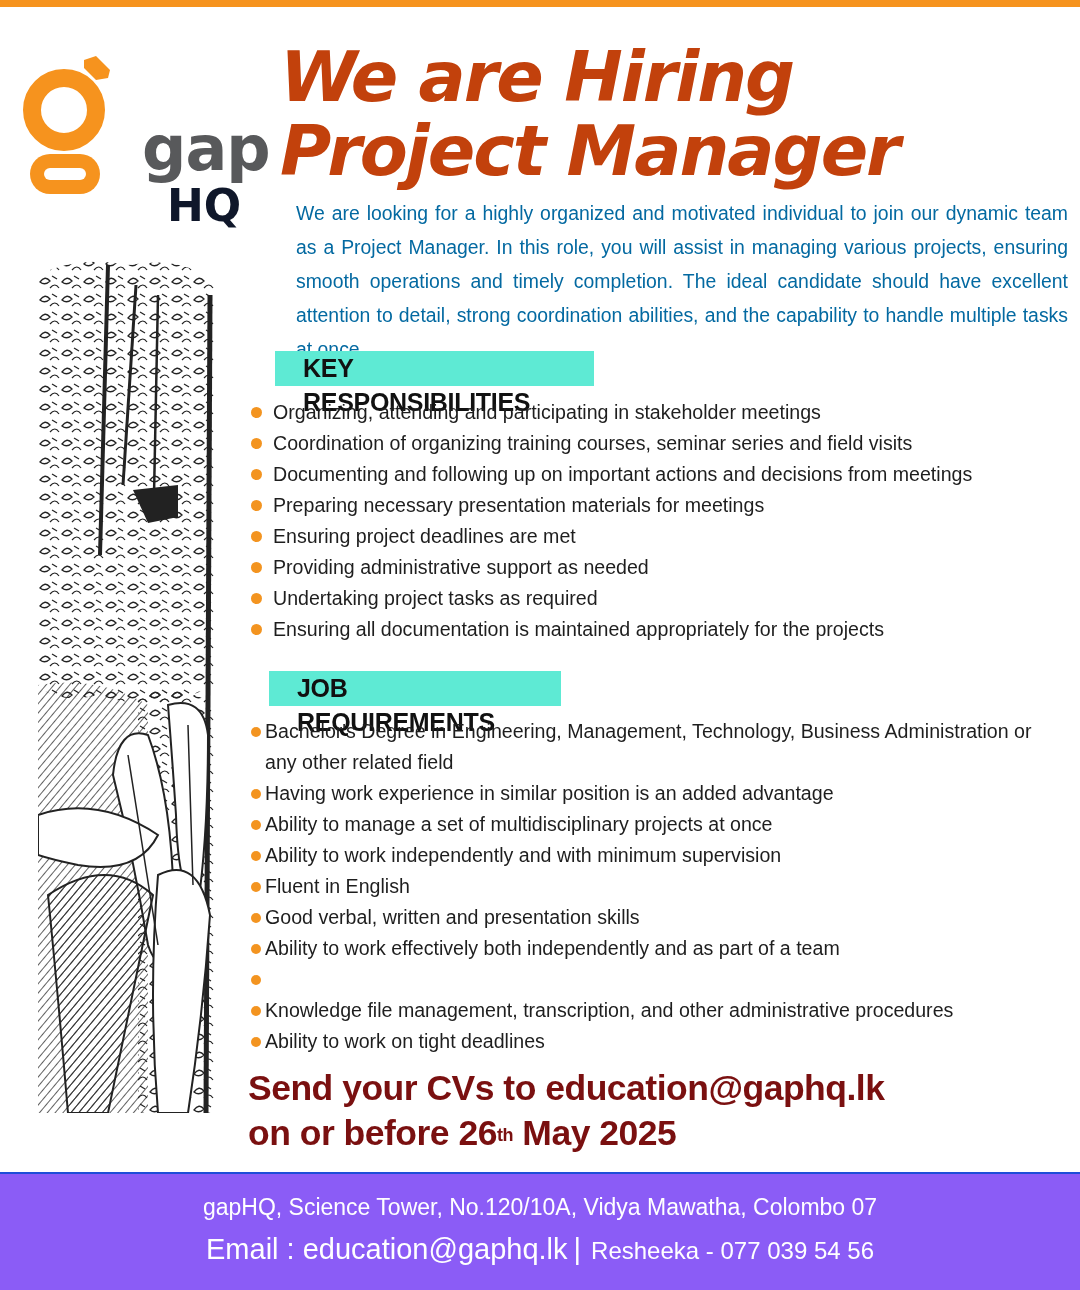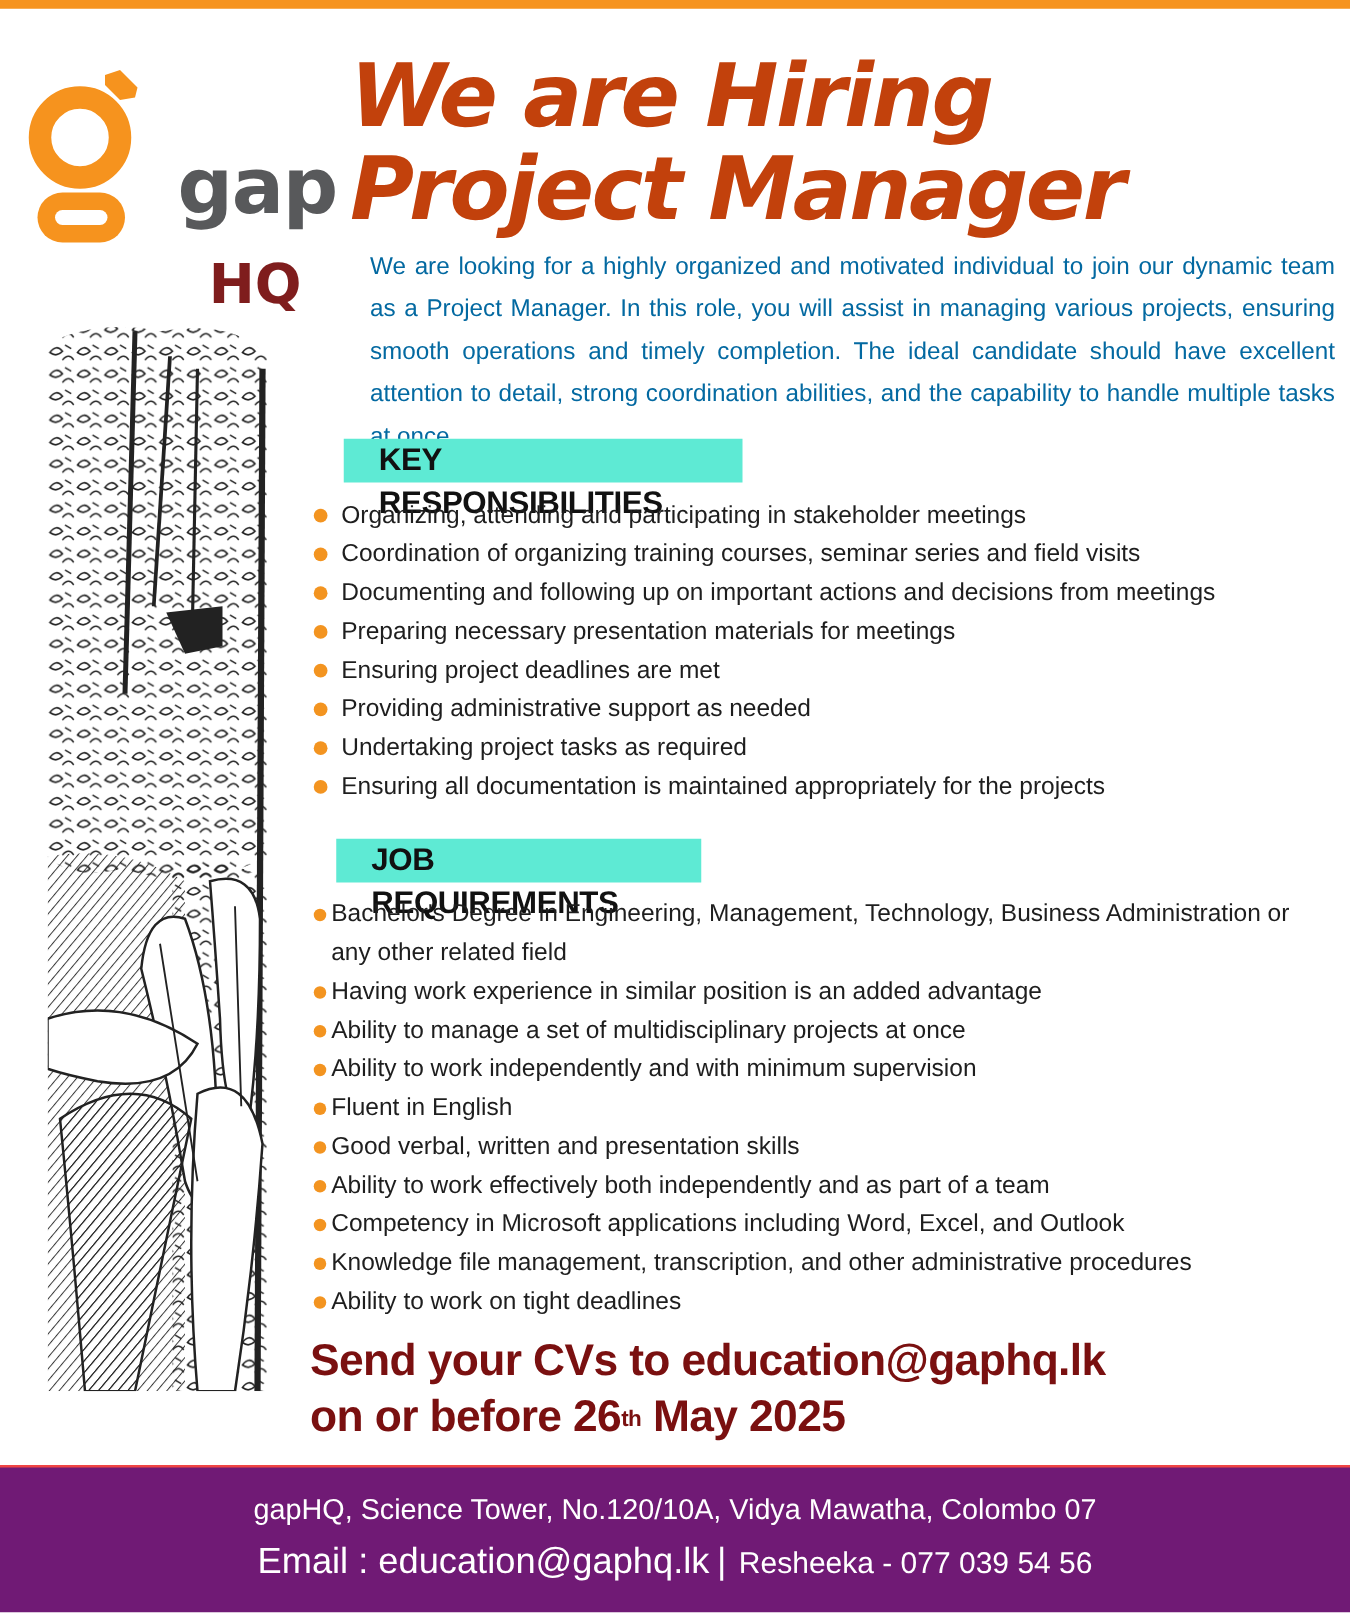--- a/index.html
+++ b/index.html
@@ -5,21 +5,21 @@
     * { margin: 0; padding: 0; box-sizing: border-box; }
     html, body { width: 1080px; height: 1290px; background: #ffffff; overflow: hidden; }
     body { position: relative; font-family: "Liberation Sans", "DejaVu Sans", sans-serif; color: #1a1a1a; }
 
     .top-bar { position: absolute; left: 0; top: 0; width: 1080px; height: 7px; background: #f6931e; }
 
     
     .logo { position: absolute; left: 22px; top: 52px; width: 230px; height: 150px; }
     .logo svg { position: absolute; left: 0; top: 0; }
     .logo-gap { position: absolute; left: 120px; top: 66px; font-family: "DejaVu Sans", sans-serif; font-weight: bold; font-size: 62px; color: #58595b; letter-spacing: -1px; line-height: 1; }
-    .logo-hq { position: absolute; left: 145px; top: 154px; font-family: "DejaVu Sans", sans-serif; font-weight: bold; font-size: 44px; color: #7f1d1d; line-height: 1; }
+    .logo-hq { position: absolute; left: 145px; top: 132px; font-family: "DejaVu Sans", sans-serif; font-weight: bold; font-size: 44px; color: #0f172a; line-height: 1; }
 
     
     .title { position: absolute; left: 280px; top: 40px; font-family: "DejaVu Sans", sans-serif; font-weight: bold; font-style: italic; font-size: 70px; line-height: 74px; color: #c2410c; letter-spacing: -2px; }
 
     .intro { position: absolute; left: 296px; top: 196px; width: 772px; font-family: "Liberation Sans", sans-serif; font-size: 19.4px; line-height: 34px; color: #0369a1; text-align: justify; }
 
     
     .illustration { position: absolute; left: 38px; top: 255px; width: 176px; height: 858px; overflow: hidden; }
 
     
@@ -36,21 +36,21 @@
     .list-req { left: 248px; top: 716px; }
     .list-req li { padding-left: 17px; }
     .list-req li.two-line { height: 62px; white-space: normal; width: 790px; }
     .list-req .dot { position: absolute; left: 3px; top: 11px; width: 10px; height: 10px; border-radius: 50%; background: #f39420; }
 
     
     .cta { position: absolute; left: 248px; top: 1066px; font-family: "Liberation Sans", sans-serif; font-weight: bold; font-size: 35.5px; line-height: 45px; color: #7a1010; letter-spacing: -0.5px; }
     .cta sup { font-size: 18px; vertical-align: top; position: relative; top: 2px; }
 
     
-    .footer { position: absolute; left: 0; top: 1172px; width: 1080px; height: 118px; background: #701a75; border-top: 2px solid #ef4444; color: #fff; text-align: center; }
+    .footer { position: absolute; left: 0; top: 1172px; width: 1080px; height: 118px; background: #8b5cf6; border-top: 2px solid #1d4ed8; color: #fff; text-align: center; }
     .footer-address { position: absolute; left: 0; width: 1080px; top: 18px; font-family: "Liberation Sans", sans-serif; font-size: 23px; line-height: 30px; }
     .footer-contact { position: absolute; left: 0; width: 1080px; top: 56px; font-family: "Liberation Sans", sans-serif; font-weight: normal; line-height: 38px; white-space: nowrap; }
     .footer-email { font-size: 29px; }
     .footer-sep { font-size: 29px; margin: 0 10px 0 6px; }
     .footer-phone { font-size: 24px; }
   </style>
 </head>
 <body>
 
 <div class="top-bar"></div>
@@ -125,21 +125,21 @@
 
 <div class="section-tag tag-req">JOB REQUIREMENTS</div>
 <ul class="list list-req">
   <li class="two-line"><span class="dot"></span><span>Bachelor's Degree in Engineering, Management, Technology, Business Administration or any other related field</span></li>
   <li><span class="dot"></span><span>Having work experience in similar position is an added advantage</span></li>
   <li><span class="dot"></span><span>Ability to manage a set of multidisciplinary projects at once</span></li>
   <li><span class="dot"></span><span>Ability to work independently and with minimum supervision</span></li>
   <li><span class="dot"></span><span>Fluent in English</span></li>
   <li><span class="dot"></span><span>Good verbal, written and presentation skills</span></li>
   <li><span class="dot"></span><span>Ability to work effectively both independently and as part of a team</span></li>
-  <li><span class="dot"></span><span>Competency in Microsoft applications including Word, Excel, and Outlook</span></li>
+  <li><span class="dot"></span></li>
   <li><span class="dot"></span><span>Knowledge file management, transcription, and other administrative procedures</span></li>
   <li><span class="dot"></span><span>Ability to work on tight deadlines</span></li>
 </ul>
 
 <div class="cta">
   <div>Send your CVs to education@gaphq.lk</div>
   <div><span>on or before 26</span><sup>th</sup><span> May 2025</span></div>
 </div>
 
 <div class="footer">

